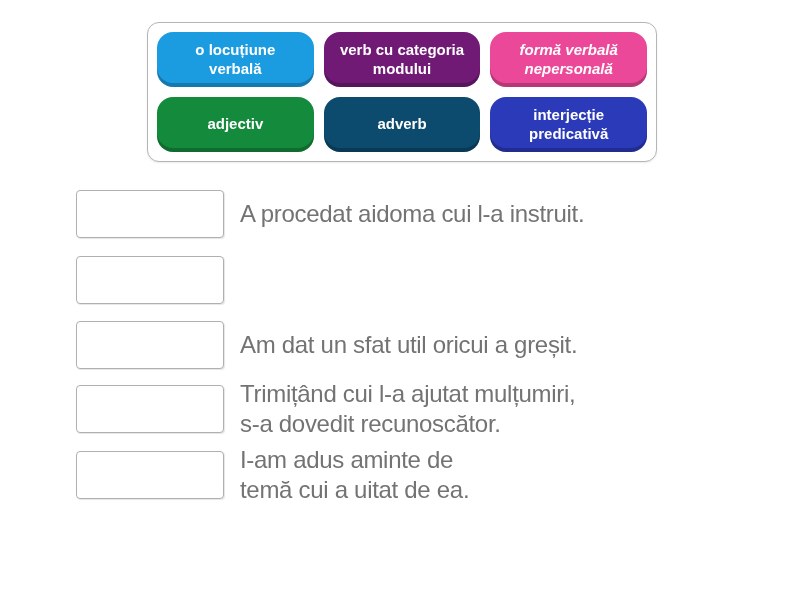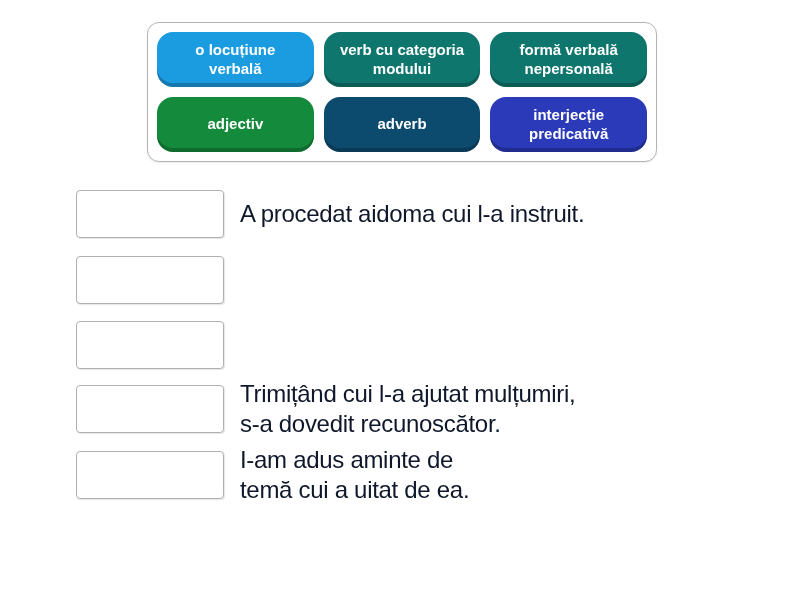--- a/index.html
+++ b/index.html
@@ -64,54 +64,55 @@
     border: 1px solid #b0b0b0;
     border-radius: 4px;
     box-shadow: 1px 1px 1px rgba(0,0,0,0.10);
     flex: 0 0 auto;
     cursor: pointer;
   }
   .sentence {
     margin-left: 16px;
     font-size: 24px;
     line-height: 30px;
-    color: #0f172a;
+    color: #737373;
     white-space: pre-line;
     letter-spacing: -0.3px;
   }
 </style>
 </head>
 <body>
 
 <div class="stage">
 
   <div class="tile-panel">
     <div class="tile" style="background-color: rgb(28, 156, 224);">o locuțiune
 verbală</div>
-    <div class="tile" style="background-color: #0f766e;">verb cu categoria
+    <div class="tile" style="background-color: #701a75;">verb cu categoria
 modului</div>
-    <div class="tile" style="background-color: #0f766e;">formă verbală
+    <div class="tile" style="background-color: #ec4899; font-style: italic;">formă verbală
 nepersonală</div>
     <div class="tile" style="background-color: rgb(20, 138, 60); text-align: center;">adjectiv</div>
     <div class="tile" style="background-color: #0c4a6e;">adverb</div>
     <div class="tile" style="background-color: rgb(42, 58, 184);">interjecție
 predicativă</div>
   </div>
 
   <div class="match-row" style="top:190px">
     <div class="drop-box"></div>
     <div class="sentence">A procedat aidoma cui l-a instruit.</div>
   </div>
 
   <div class="match-row" style="top:256px">
     <div class="drop-box"></div>
   </div>
 
   <div class="match-row" style="top:321px">
     <div class="drop-box"></div>
+    <div class="sentence">Am dat un sfat util oricui a greșit.</div>
   </div>
 
   <div class="match-row" style="top:385px">
     <div class="drop-box"></div>
     <div class="sentence">Trimițând cui l-a ajutat mulțumiri,
 s-a dovedit recunoscător.</div>
   </div>
 
   <div class="match-row" style="top:451px">
     <div class="drop-box"></div>

